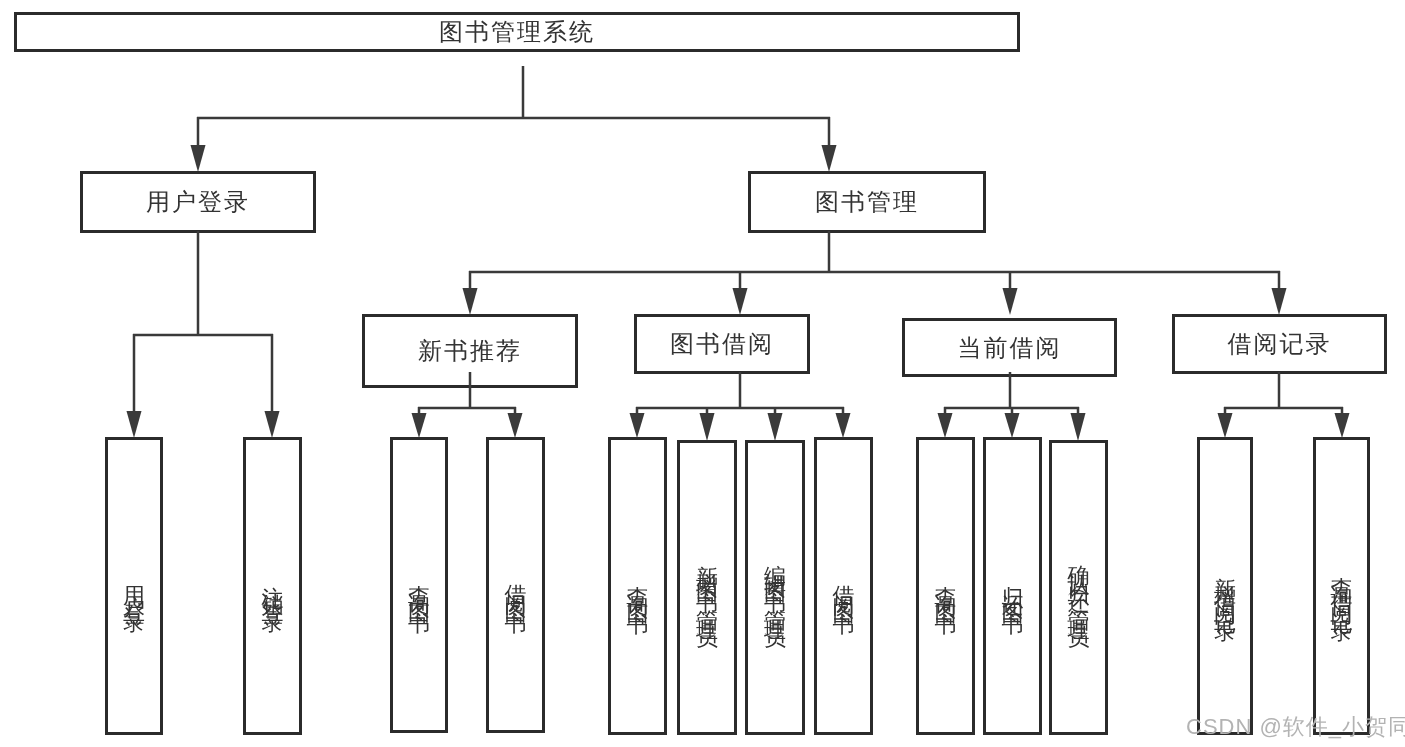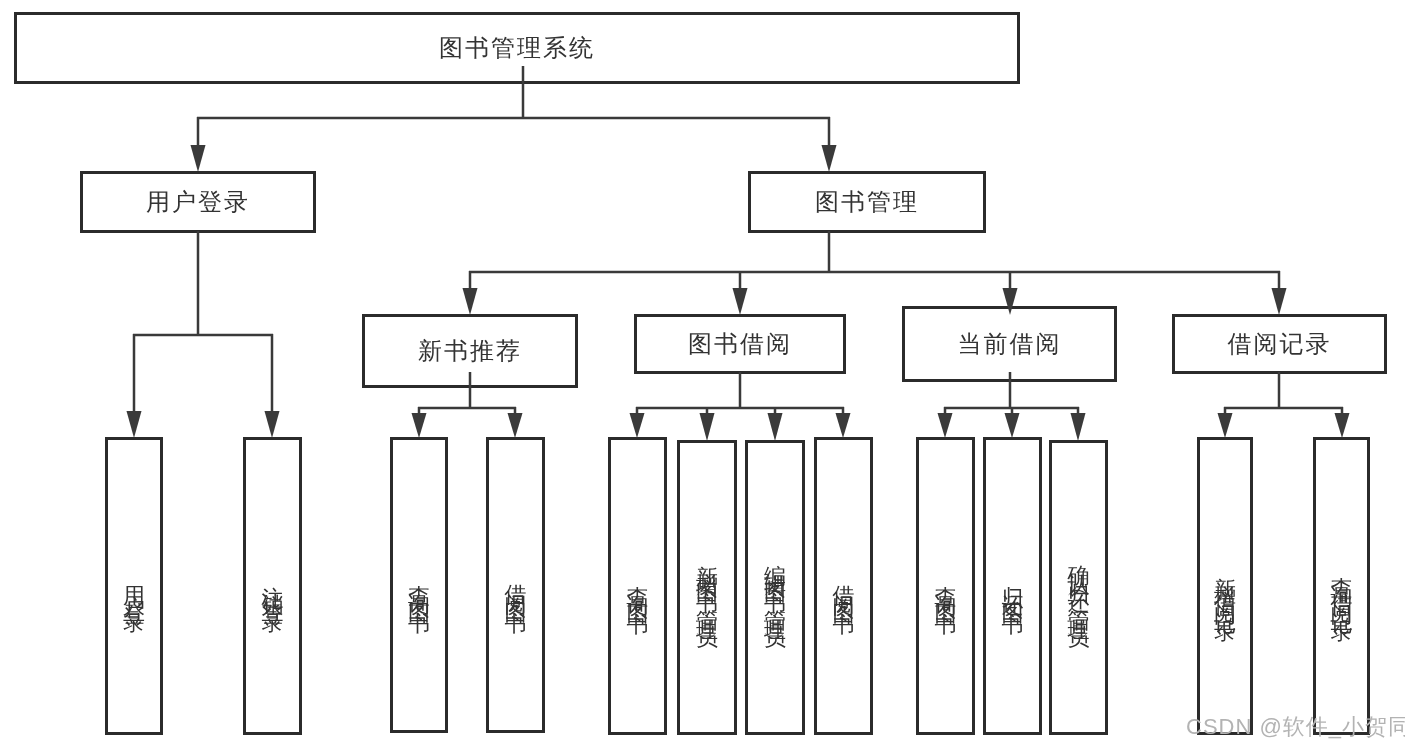--- a/index.html
+++ b/index.html
@@ -57,41 +57,41 @@
     letter-spacing: 1px;
     z-index: 3;
     white-space: nowrap;
   }
 </style>
 </head>
 <body>
 
 <div class="canvas">
 
-  <div class="box root" style="left:14px;top:12px;width:1006px;height:72px">
+  <div class="box root" style="left:14px;top:12px;width:1006px;height:40px">
     <span class="hlabel">图书管理系统</span>
   </div>
 
   <div class="box" style="left:80px;top:171px;width:236px;height:62px">
     <span class="hlabel">用户登录</span>
   </div>
 
   <div class="box" style="left:748px;top:171px;width:238px;height:62px">
     <span class="hlabel">图书管理</span>
   </div>
 
   <div class="box" style="left:362px;top:314px;width:216px;height:74px">
     <span class="hlabel">新书推荐</span>
   </div>
 
-  <div class="box" style="left:634px;top:314px;width:212px;height:60px">
+  <div class="box" style="left:634px;top:314px;width:176px;height:60px">
     <span class="hlabel">图书借阅</span>
   </div>
 
-  <div class="box" style="left:902px;top:306px;width:215px;height:76px">
+  <div class="box" style="left:902px;top:318px;width:215px;height:59px">
     <span class="hlabel">当前借阅</span>
   </div>
 
   <div class="box" style="left:1172px;top:314px;width:215px;height:60px">
     <span class="hlabel">借阅记录</span>
   </div>
 
   <div class="box" style="left:105px;top:437px;width:58px;height:298px">
     <span class="vtext">用户登录</span>
   </div>

